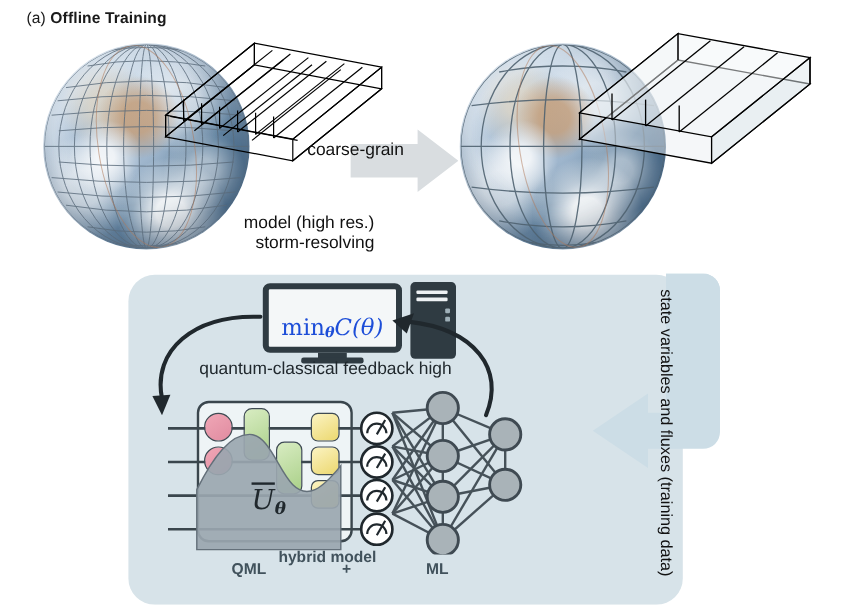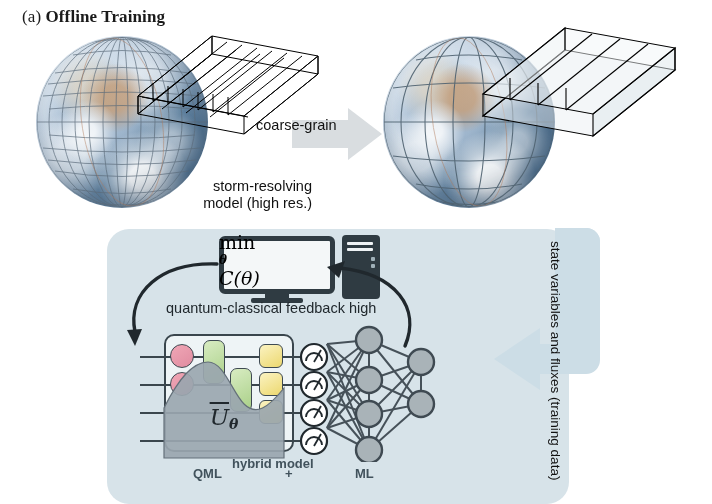--- a/index.html
+++ b/index.html
@@ -7,21 +7,21 @@
     width:712px;height:504px;
     background:#ffffff;
     font-family:"Liberation Sans", sans-serif;
     color:#1a1a1a;
     position:relative;
     overflow:hidden;
   }
   .abs{position:absolute;}
 
   
-  #title{left:22px;top:7px;font-size:17px;letter-spacing:.1px;white-space:nowrap;font-family:Liberation Serif, serif;}
+  #title{left:22px;top:7px;font-size:13px;letter-spacing:.1px;white-space:nowrap;}
   #title .lbl{font-weight:400;}
   #title .txt{font-weight:700;}
 
   
   .globe-wrap{width:172px;height:172px;}
   .globe{
     position:absolute;left:0;top:0;width:100%;height:100%;
     border-radius:50%;
     background:
       radial-gradient(circle at 62% 82%, rgba(255,255,255,.92) 0 7%, rgba(255,255,255,0) 26%),
@@ -64,22 +64,22 @@
   
   #monitor{left:219px;top:236px;width:116px;height:66px;}
   .mon-body{
     position:absolute;left:0;top:0;width:116px;height:58px;
     border:5px solid #2f3b42;border-radius:6px;background:#f4f7f8;box-sizing:border-box;
   }
   .mon-stand{position:absolute;left:46px;top:58px;width:24px;height:5px;background:#2f3b42;}
   .mon-base{position:absolute;left:32px;top:62px;width:52px;height:5px;background:#2f3b42;border-radius:2px;}
   .mon-text{
     position:absolute;left:0;top:0;width:116px;height:48px;
-    display:flex;align-items:flex-start;justify-content:center;
-    font-family:"DejaVu Serif", serif;font-size:19px;color:#000000;white-space:nowrap;flex-direction:column;
+    display:flex;align-items:flex-end;justify-content:center;
+    font-family:"DejaVu Serif", serif;font-size:19px;color:#1d4ed8;white-space:nowrap;
   }
   .mon-text i{}
   .mon-text sub{font-size:12px;font-weight:700;font-style:italic;vertical-align:-3px;}
 
   
   #tower{left:342px;top:235px;width:38px;height:64px;background:#2f3b42;border-radius:4px;}
   #tower .slot{position:absolute;left:5px;width:26px;height:3px;background:#eef2f4;border-radius:1px;}
   #tower .dot{position:absolute;right:5px;width:4px;height:4px;background:#9fb0b8;border-radius:1px;}
 
   
@@ -178,22 +178,22 @@
         <path d="M82 105 L156 46"></path>
       <path d="M10 84 L10 102"></path>
       <path d="M29 105 L103 46" opacity="0"></path>
       <path d="M14 85 L120 105"></path>
         <path d="M30 88 L136 108" opacity="0"></path>
       <path d="M46 97 L152 117" opacity="0"></path>
     </g>
   </svg>
 </div>
 <div class="abs cap" style="left:170px;top:178px;width:142px;">
+  <div>model (high res.)</div>
   <div>storm-resolving</div>
-  <div>model (high res.)</div>
 </div>
 
 <svg class="abs" style="left:292px;top:106px;" width="90" height="56" viewBox="0 0 90 56">
   <path class="blockarrow" d="M0 14 L56 14 L56 2 L90 28 L56 54 L56 42 L0 42 Z"></path>
 </svg>
 <div class="abs" id="coarse-grain-label" style="left:256px;top:117px;">coarse-grain</div>
 
 <div class="abs globe-wrap" style="left:383px;top:36px;">
   <div class="globe"></div>
   <svg class="globe-mesh" width="172" height="172" viewBox="0 0 172 172">

